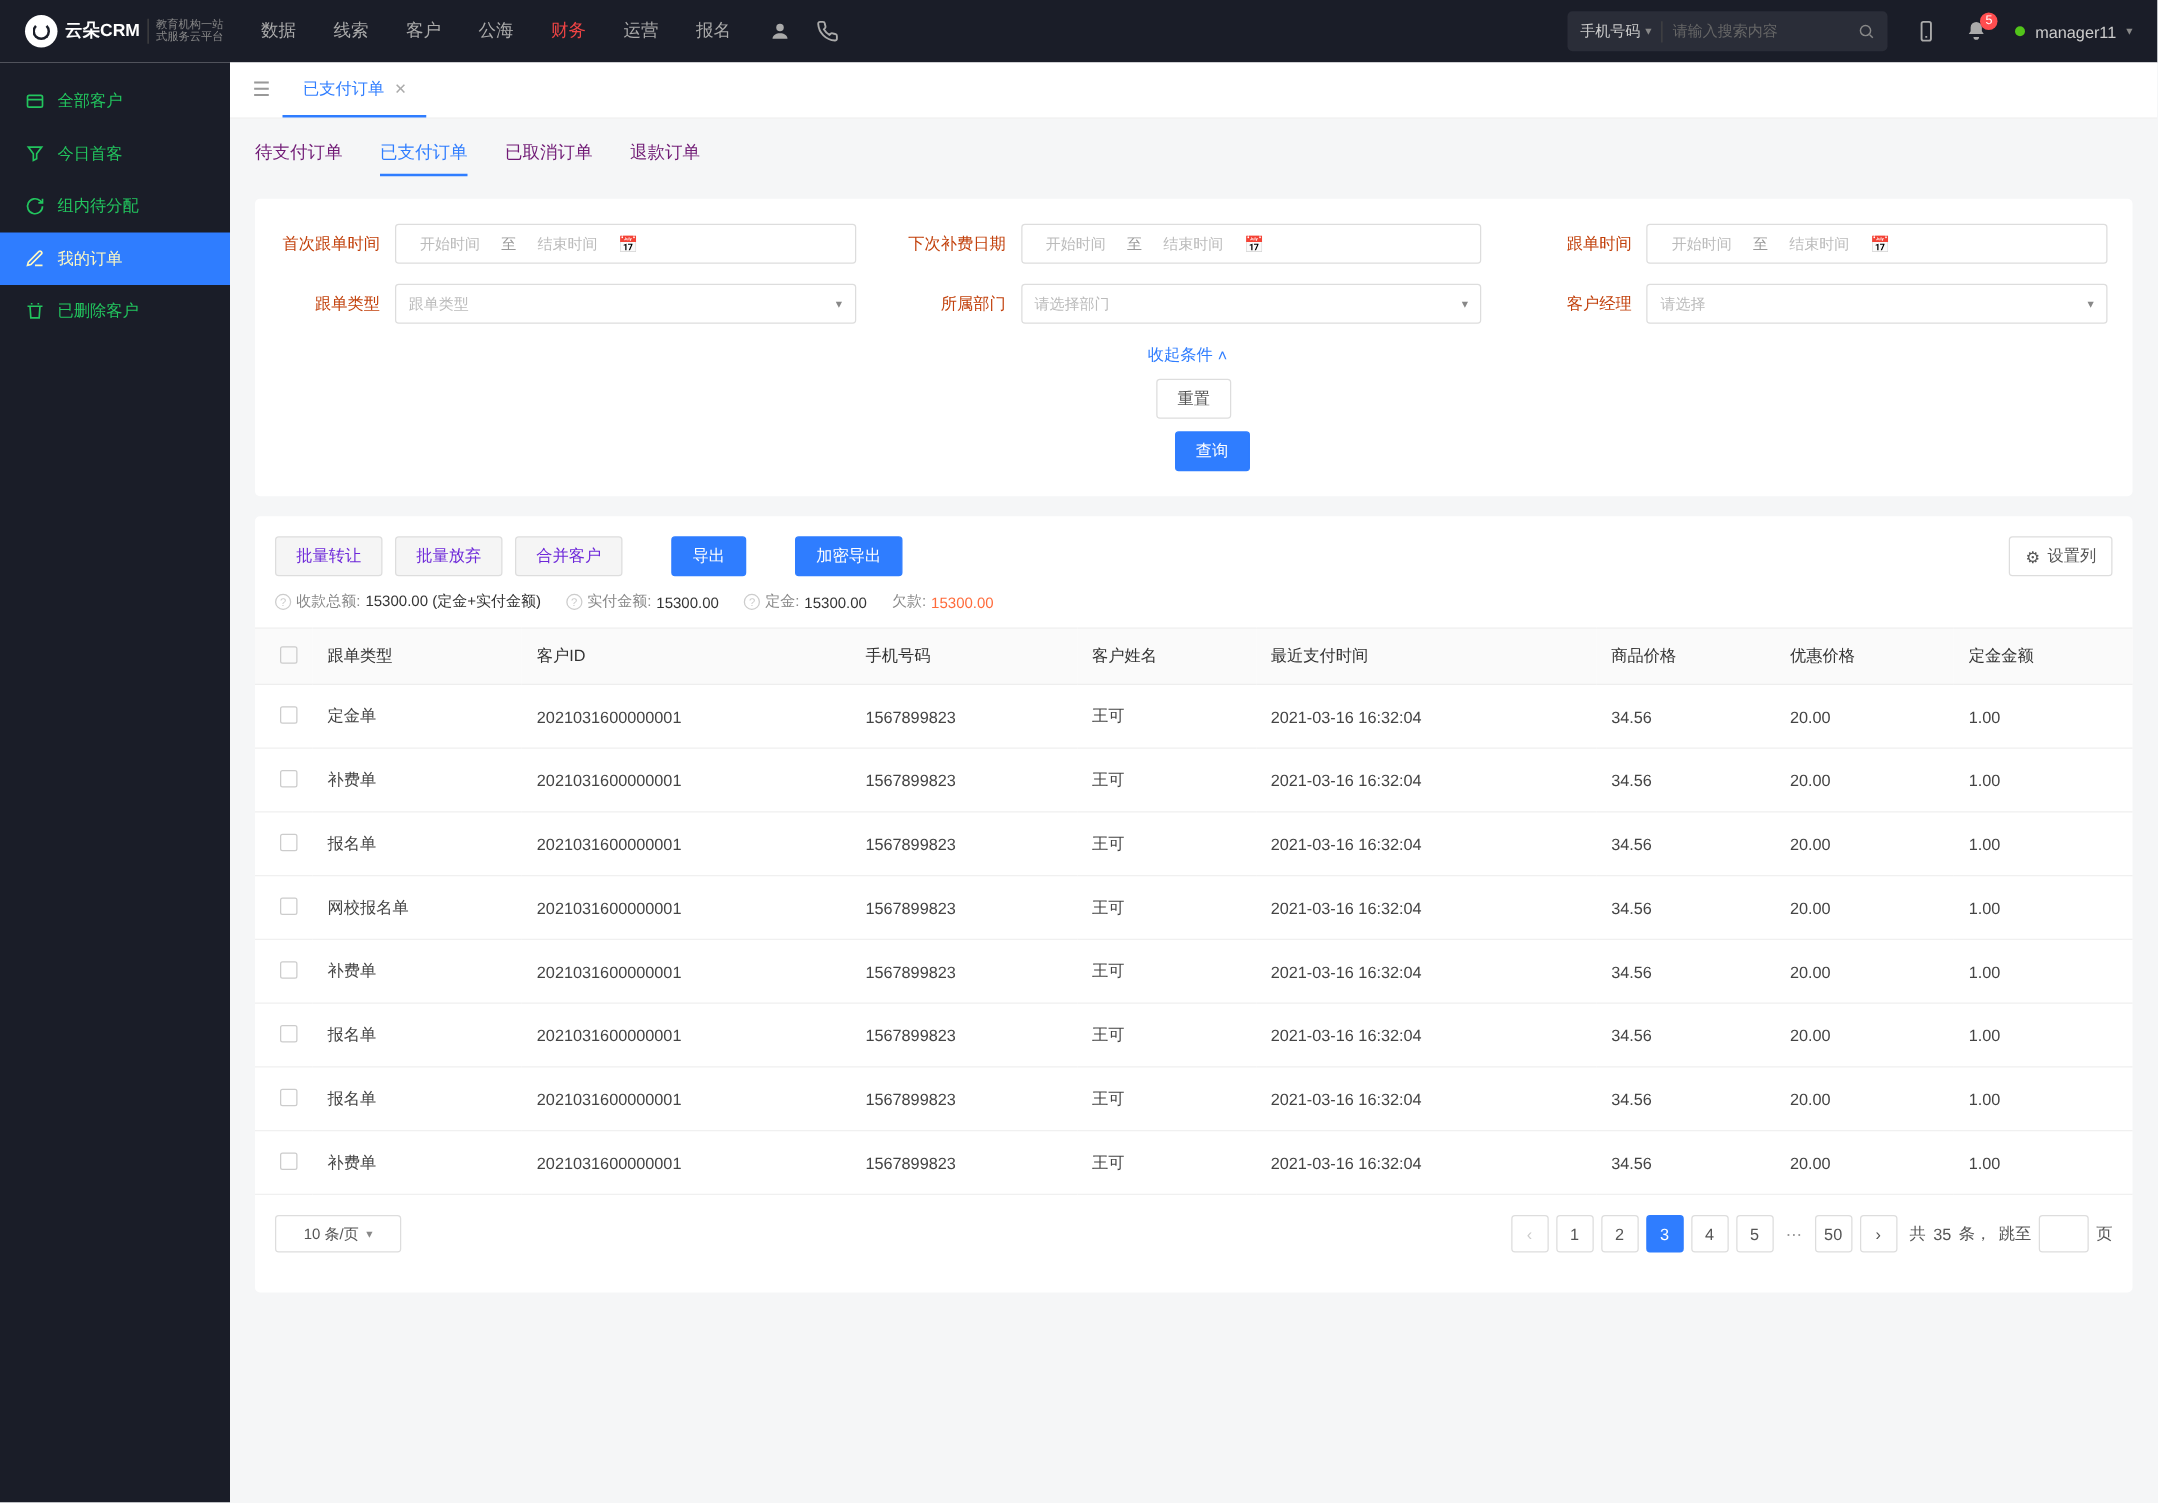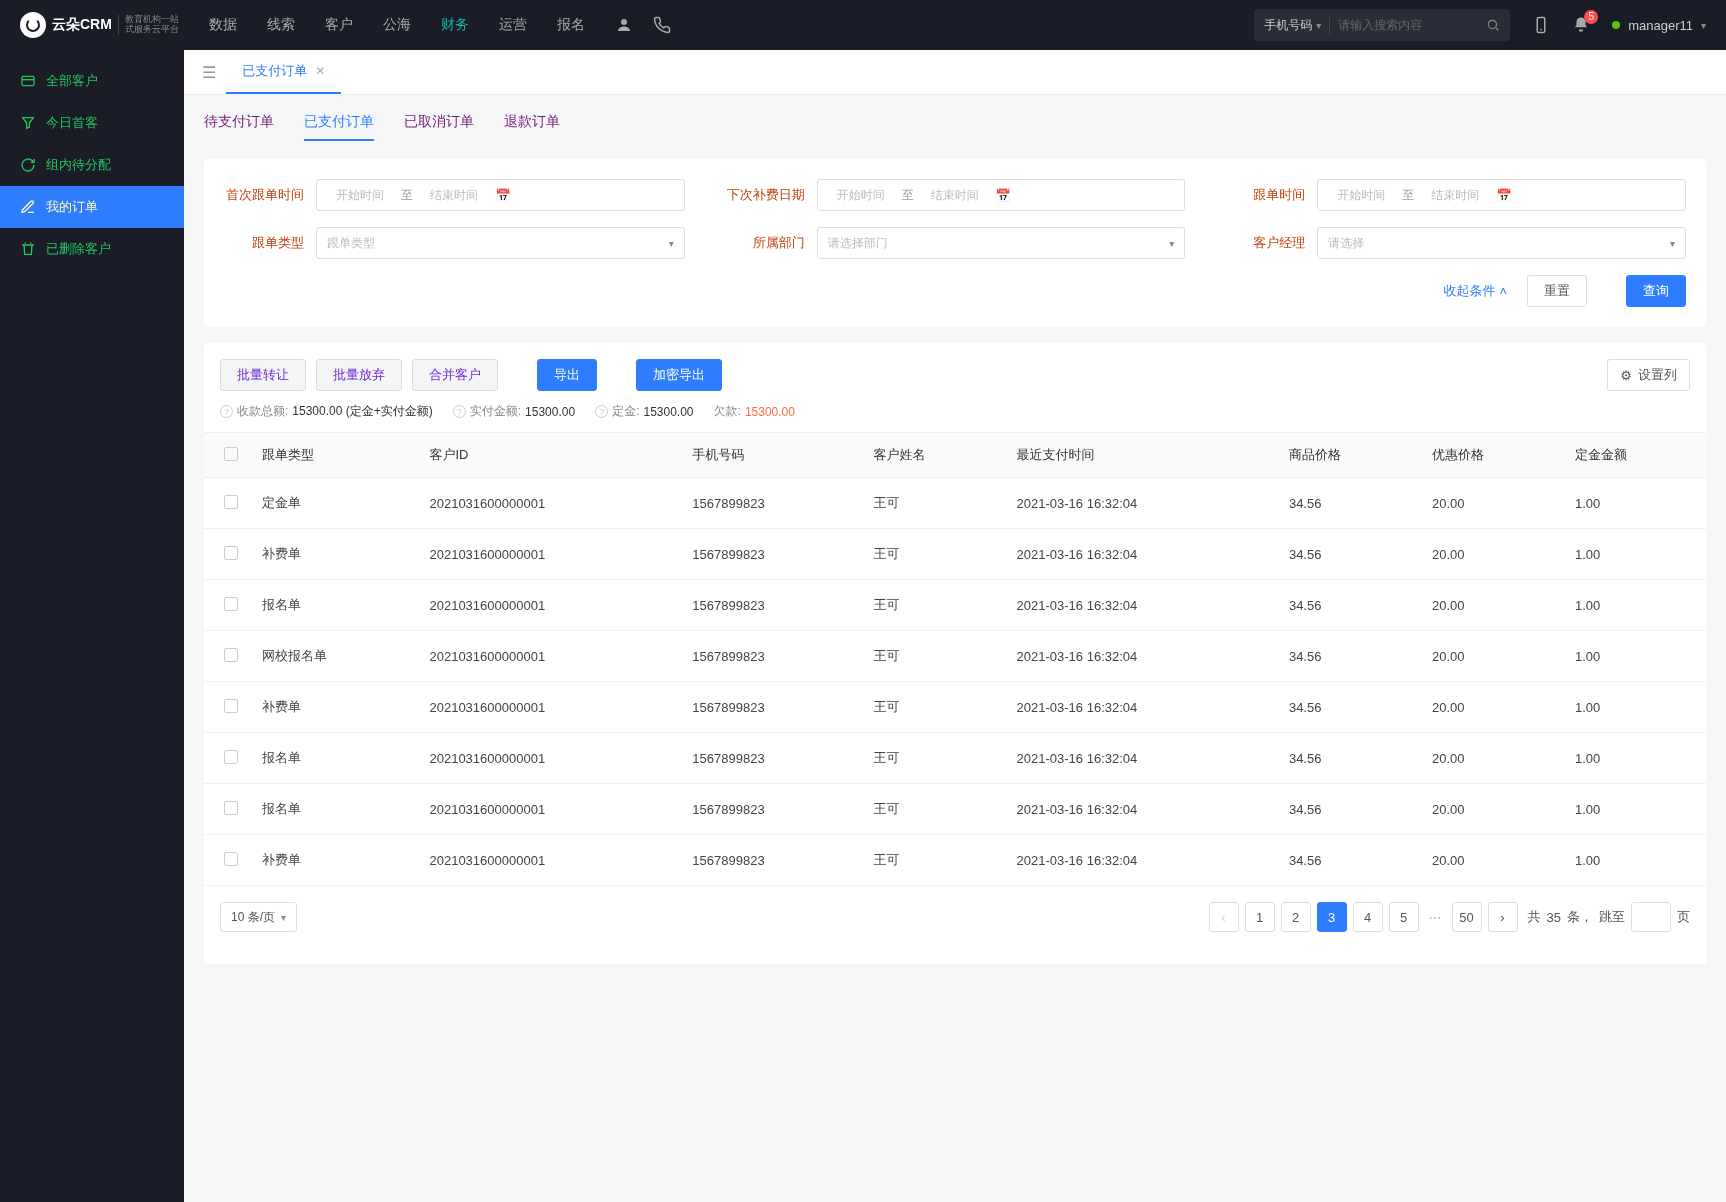--- a/index.html
+++ b/index.html
@@ -5,21 +5,21 @@
 * { box-sizing: border-box; margin: 0; padding: 0; }
 body { font-family: -apple-system, "PingFang SC", "Microsoft YaHei", sans-serif; font-size: 13px; color: #333; background: #f5f6f7; }
 .topnav { background: #1a1d28; height: 50px; display: flex; align-items: center; padding: 0 20px; color: #ccc; }
 .logo { display: flex; align-items: center; gap: 6px; margin-right: 30px; }
 .logo-icon { width: 26px; height: 26px; border-radius: 50%; background: #fff; position: relative; }
 .logo-icon::before { content: ""; position: absolute; inset: 6px; border: 2px solid #1a1d28; border-radius: 50%; border-top-color: transparent; }
 .logo-text { font-size: 14px; font-weight: 600; color: #fff; }
 .logo-sub { font-size: 9px; color: #888; line-height: 1.1; border-left: 1px solid #444; padding-left: 6px; }
 .nav-items { display: flex; gap: 30px; }
 .nav-item { color: #aaa; cursor: pointer; font-size: 14px; }
-.nav-item.active { color: #14b8a6; font-weight: 500; }
+.nav-item.active { color: #ef4444; font-weight: 500; }
 .nav-icons { display: flex; gap: 20px; margin-left: 30px; align-items: center; }
 .nav-icon { width: 18px; height: 18px; color: #aaa; cursor: pointer; }
 .spacer { flex: 1; }
 .search-box { display: flex; align-items: center; background: #2a2d38; border-radius: 4px; height: 32px; padding: 0 10px; gap: 8px; }
 .search-type { color: #ccc; font-size: 12px; padding-right: 8px; border-right: 1px solid #444; display: flex; align-items: center; gap: 4px; }
 .search-input { background: transparent; border: none; color: #ccc; font-size: 12px; width: 140px; outline: none; }
 .search-input::placeholder { color: #666; }
 .right-icons { display: flex; align-items: center; gap: 22px; margin-left: 22px; }
 .badge-wrap { position: relative; }
 .badge { position: absolute; top: -6px; right: -8px; background: #ff4d4f; color: #fff; font-size: 10px; border-radius: 8px; padding: 0 4px; min-width: 14px; text-align: center; line-height: 14px; }
@@ -48,21 +48,21 @@
 .filters { background: #fff; padding: 20px; border-radius: 4px; }
 .filter-row { display: flex; gap: 40px; margin-bottom: 16px; }
 .filter-group { display: flex; align-items: center; gap: 12px; flex: 1; }
 .filter-label { width: 80px; text-align: right; color: #c2410c; font-size: 13px; }
 .range-input { display: flex; align-items: center; border: 1px solid #ddd; border-radius: 3px; height: 32px; padding: 0 8px; gap: 6px; flex: 1; }
 .range-input input { border: none; width: 70px; text-align: center; font-size: 12px; outline: none; }
 .range-input input::placeholder { color: #bbb; }
 .range-sep { color: #999; font-size: 12px; }
 .cal-icon { color: #bbb; font-size: 13px; }
 .select-input { border: 1px solid #ddd; border-radius: 3px; height: 32px; padding: 0 10px; display: flex; align-items: center; justify-content: space-between; flex: 1; color: #bbb; font-size: 12px; }
-.filter-actions { display: flex; justify-content: flex-end; gap: 10px; align-items: center; }
+.filter-actions { display: flex; justify-content: center; gap: 10px; align-items: center; flex-direction: column; }
 .link-btn { color: #2f7dff; cursor: pointer; font-size: 13px; display: flex; align-items: center; gap: 4px; margin-right: 10px; }
 .btn { height: 32px; padding: 0 16px; border-radius: 3px; border: 1px solid #ddd; background: #fff; cursor: pointer; font-size: 13px; color: #555; }
 .btn.primary { background: #2f7dff; border-color: #2f7dff; color: #fff; margin-left: 29px; }
 .btn.disabled { background: #f5f5f5; color: #6d28d9; cursor: not-allowed; }
 
 .table-card { background: #fff; margin-top: 16px; border-radius: 4px; padding: 16px 0; }
 .toolbar { display: flex; align-items: center; padding: 0 16px 12px; gap: 10px; }
 .toolbar .spacer2 { flex: 1; }
 .icon-btn { border: 1px solid #ddd; border-radius: 3px; height: 32px; padding: 0 12px; display: flex; align-items: center; gap: 6px; color: #555; cursor: pointer; font-size: 13px; }
 .summary { display: flex; gap: 20px; padding: 0 16px 12px; font-size: 12px; color: #888; align-items: center; }
@@ -71,21 +71,21 @@
 .sum-item { display: flex; align-items: center; gap: 4px; }
 .info-icon { width: 13px; height: 13px; border: 1px solid #ccc; border-radius: 50%; display: inline-flex; align-items: center; justify-content: center; font-size: 9px; color: #ccc; }
 
 table { width: 100%; border-collapse: collapse; }
 thead th { background: #fafafa; text-align: left; padding: 13px 12px; font-weight: 500; color: #333; font-size: 13px; border-top: 1px solid #eee; border-bottom: 1px solid #eee; }
 tbody td { padding: 16px 12px; border-bottom: 1px solid #f0f0f0; font-size: 13px; color: #444; }
 .checkbox { width: 14px; height: 14px; border: 1px solid #ccc; border-radius: 2px; display: inline-block; }
 th:first-child, td:first-child { padding-left: 20px; width: 40px; }
 
 .pagination { display: flex; align-items: center; padding: 16px; gap: 10px; }
-.page-size { border: 1px solid #ddd; border-radius: 3px; height: 30px; padding: 0 10px; display: flex; align-items: center; gap: 6px; color: #555; font-size: 12px; }
+.page-size { border: 1px solid #ddd; border-radius: 3px; height: 30px; padding: 0 22px; display: flex; align-items: center; gap: 6px; color: #555; font-size: 12px; }
 .pages { display: flex; gap: 6px; margin-left: auto; align-items: center; }
 .page-btn { min-width: 30px; height: 30px; border: 1px solid #ddd; border-radius: 3px; display: flex; align-items: center; justify-content: center; font-size: 13px; color: #555; cursor: pointer; background: #fff; }
 .page-btn.active { background: #2f7dff; border-color: #2f7dff; color: #fff; }
 .page-btn.disabled { color: #ccc; cursor: not-allowed; }
 .ellipsis { color: #999; padding: 0 4px; }
 .page-info { font-size: 13px; color: #555; display: flex; align-items: center; gap: 6px; }
 .page-jump { width: 40px; height: 30px; border: 1px solid #ddd; border-radius: 3px; text-align: center; }
 
 svg { display: block; }
 </style>

